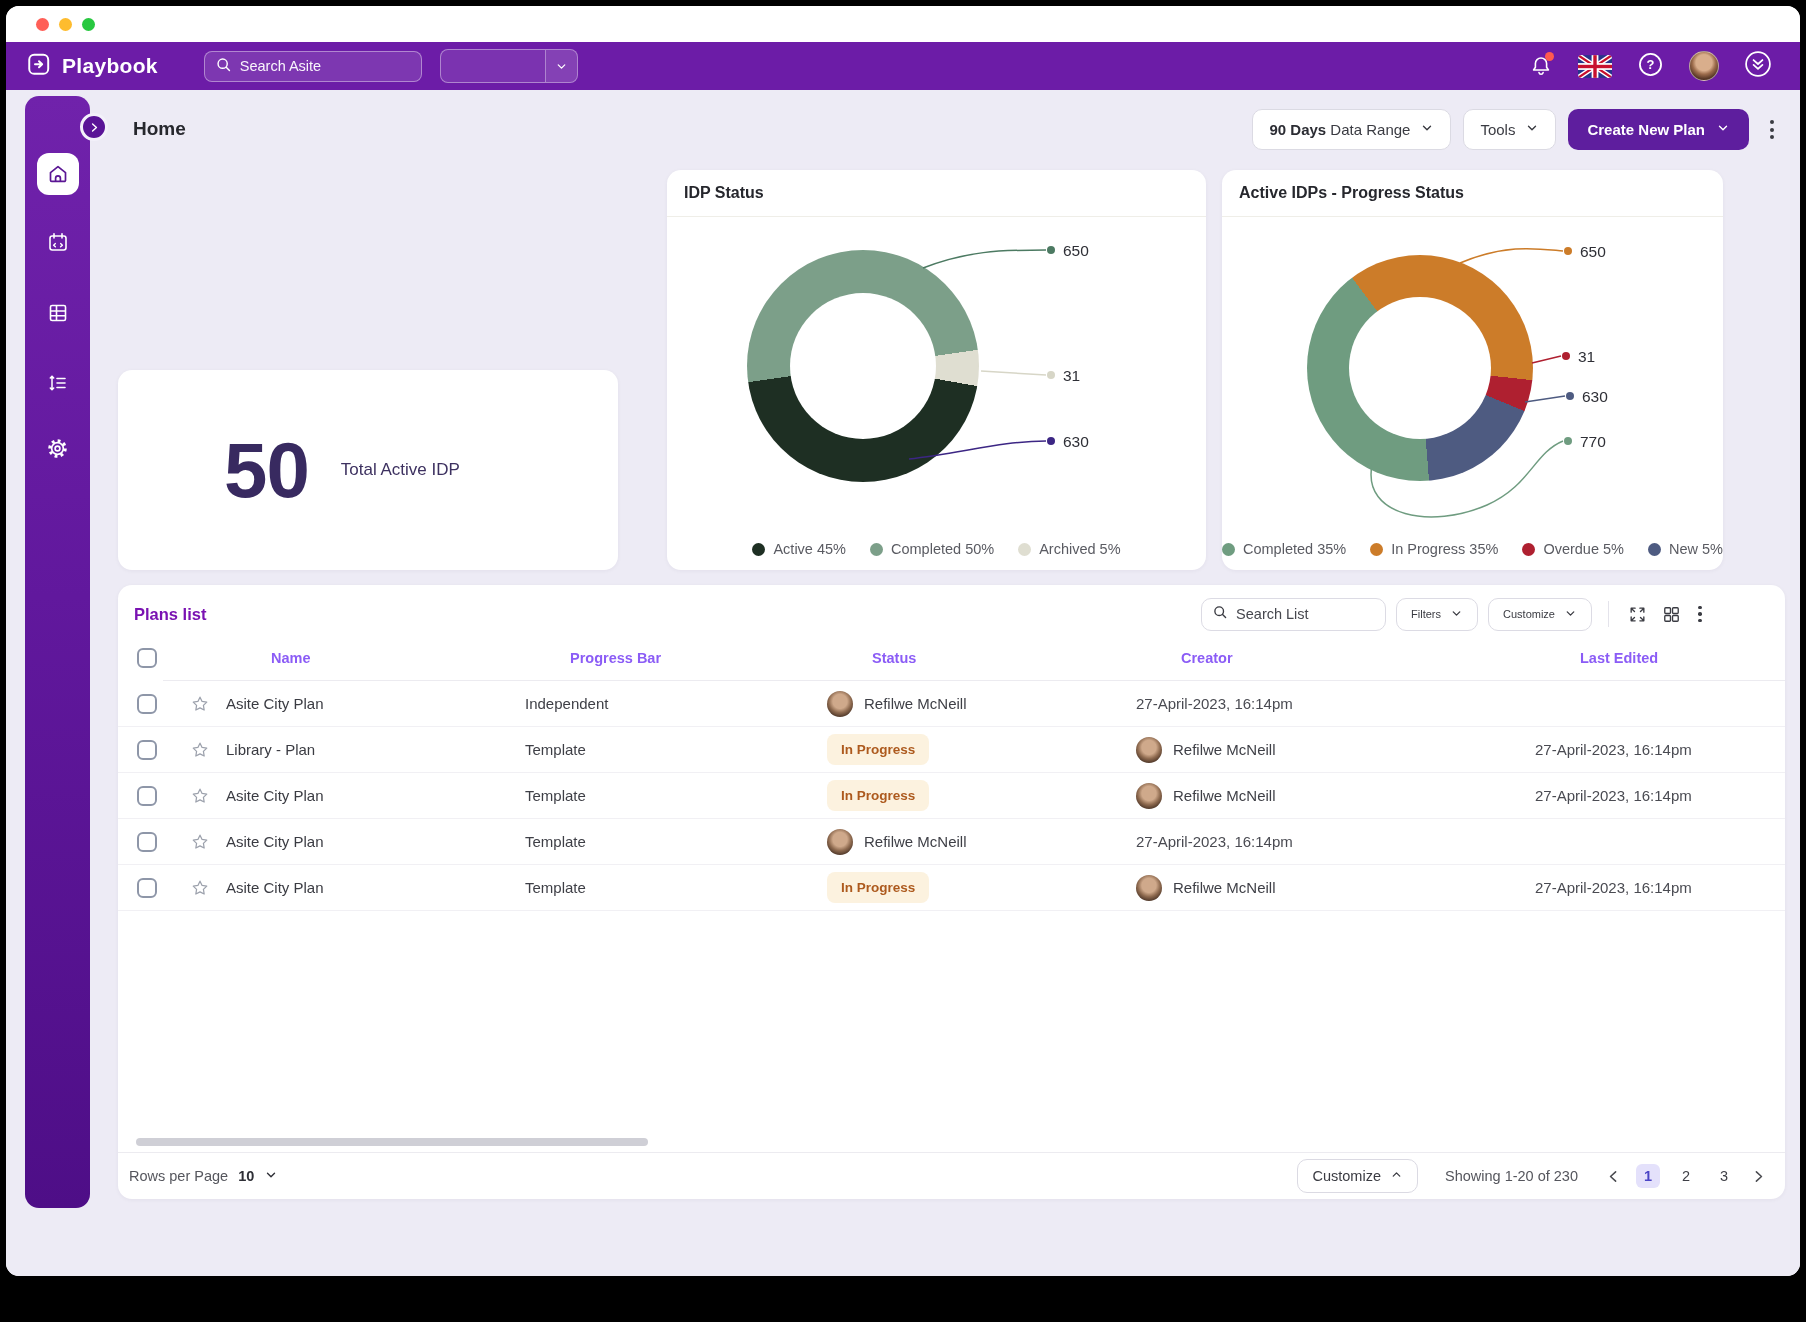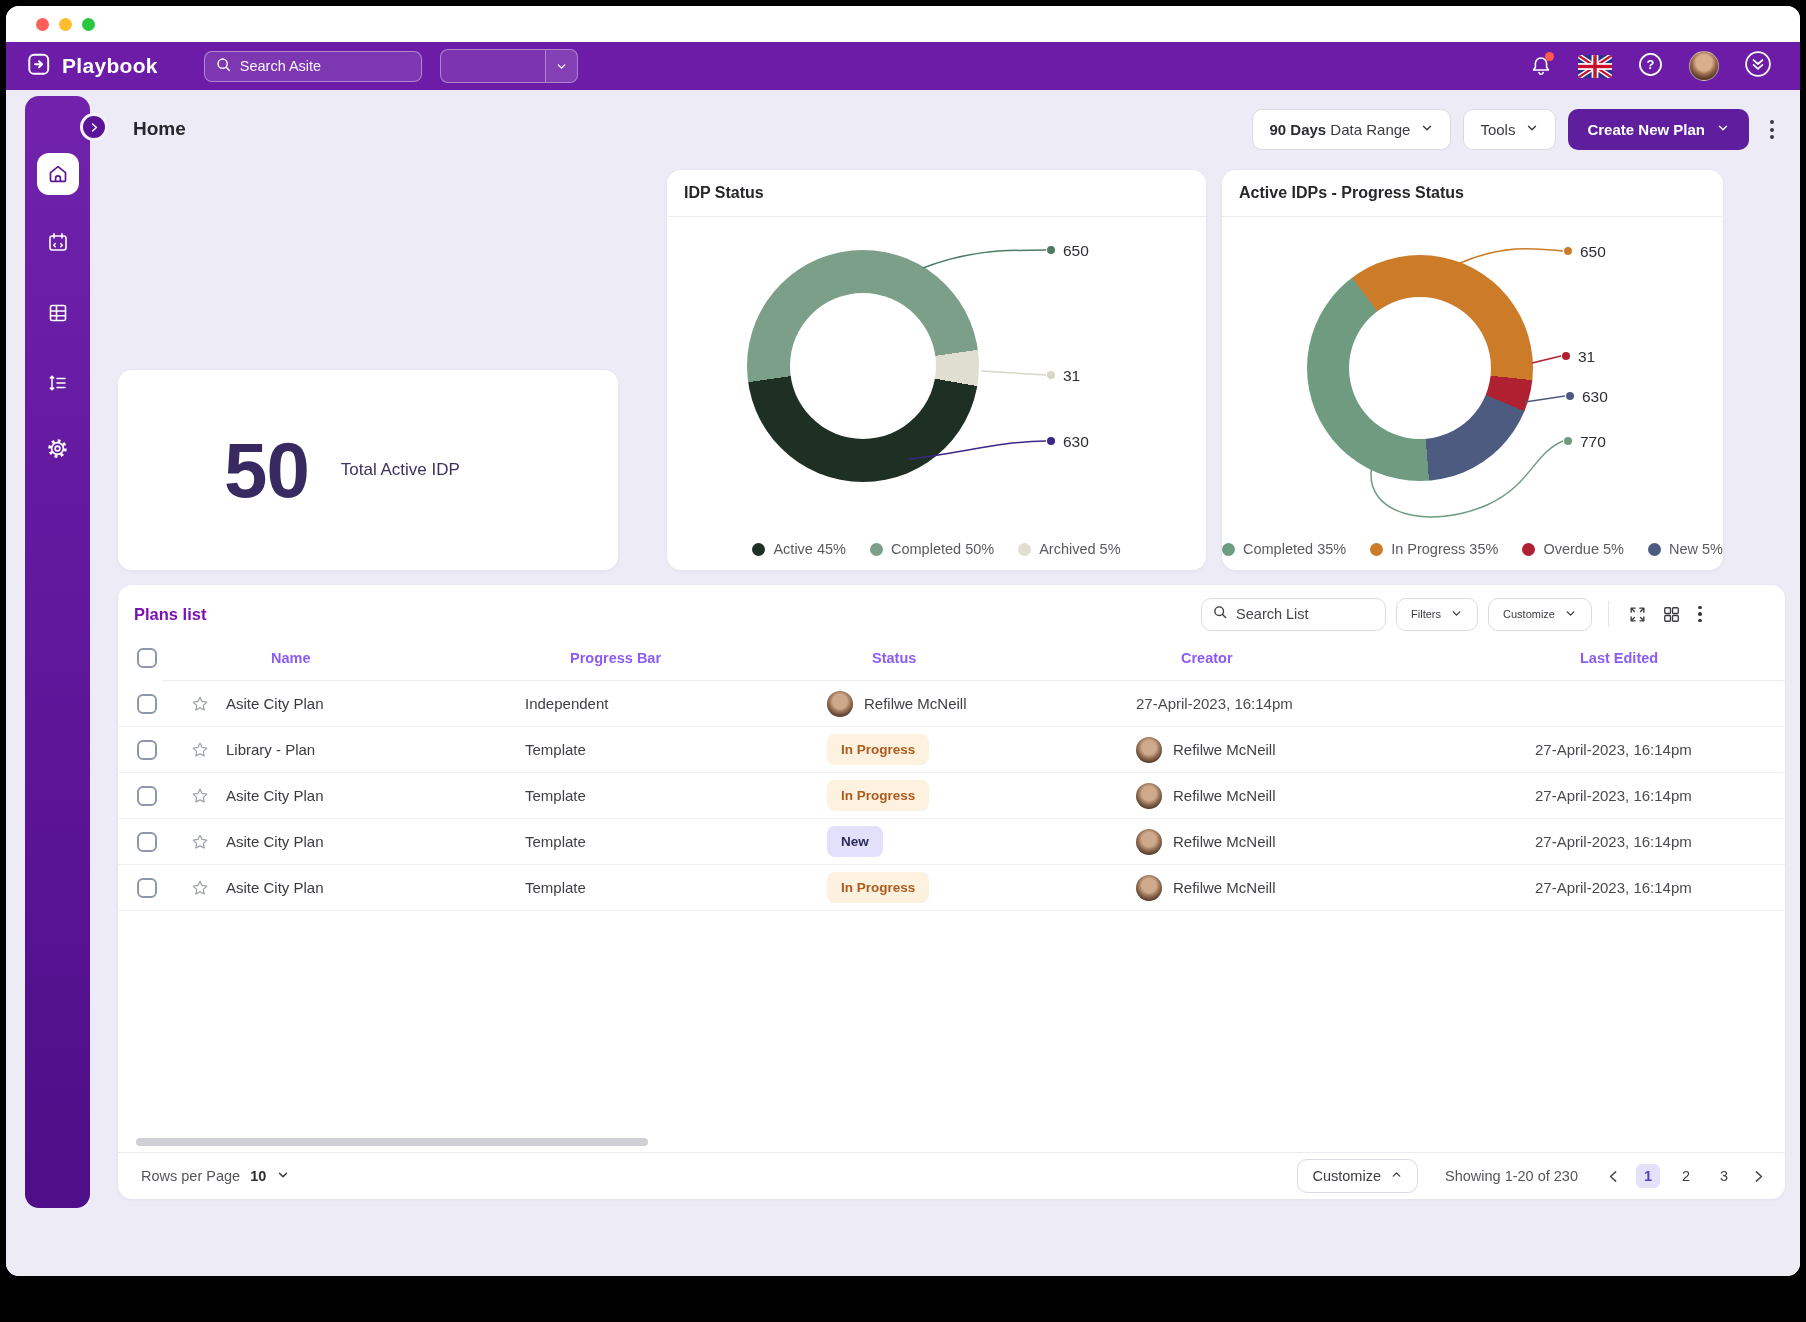--- a/index.html
+++ b/index.html
@@ -104,21 +104,21 @@
   .st-progress { background:#FCF2DF; color:#AD5A1E; }
   .st-new { background:#E3E0FB; color:#2A2C58; }
   .creator-cell { display:flex; align-items:center; gap:11px; }
   .avatar-sm { width:26px; height:26px; border-radius:50%;
     background:radial-gradient(circle at 50% 40%, #cfa98b 0 35%, #8f6b50 55%, #4c3527 78%, #2b1d12 100%); }
   .cell-edited { color:#4A4B52; }
 
   .hscroll { position:absolute; left:18px; top:553px; width:512px; height:8px; background:#CFCFD6; border-radius:4px; cursor:pointer; }
 
   .plans-foot { position:absolute; left:0; right:0; bottom:0; height:47px; border-top:1px solid #ECEBF0;
-    display:flex; align-items:center; padding:0 18px 0 23px; font-size:14.5px; color:#55565D; }
+    display:flex; align-items:center; padding:0 18px 0 11px; font-size:14.5px; color:#55565D; }
   .rpp { display:flex; align-items:center; gap:10px; cursor:pointer; }
   .rpp b { color:#2E2F36; font-weight:700; }
   .foot-right { margin-left:auto; display:flex; align-items:center; gap:27px; }
   .cust-pill { height:34px; border:1px solid #DBDAE3; border-radius:10px; background:#fff; display:flex; align-items:center;
     gap:9px; padding:0 14px; font-size:14.5px; color:#3A3B42; cursor:pointer; }
   .pagination { display:flex; align-items:center; gap:14px; }
   .page-num { min-width:24px; height:24px; display:flex; align-items:center; justify-content:center; border-radius:6px;
     font-size:14.5px; color:#3E3F46; cursor:pointer; }
   .page-num.active { background:#E4E1FB; color:#4B45C6; font-weight:700; }
   .pg-arrow { cursor:pointer; display:flex; align-items:center; }
@@ -465,21 +465,20 @@
 
   <div class="tgrid trow">
     <span class="cb"></span>
     <span class="star-cell">
       <svg width="20" height="20" viewBox="0 0 24 24">
                 <path d="M12 3.8l2.5 5.1 5.6.8-4 3.9.9 5.6-5-2.6-5 2.6.9-5.6-4-3.9 5.6-.8Z" fill="none" stroke="#9CA1AC" stroke-width="1.5" stroke-linejoin="round"></path>
               </svg>
     </span>
     <span class="cell-name">Asite City Plan</span>
     <span>Template</span>
-    <span><span class="status-pill st-new">New</span></span>
     <span class="creator-cell">
       <span class="avatar-sm"></span>
       <span>Refilwe McNeill</span>
     </span>
     <span class="cell-edited">27-April-2023, 16:14pm</span>
   </div>
 
   <div class="tgrid trow">
     <span class="cb"></span>
     <span class="star-cell">

